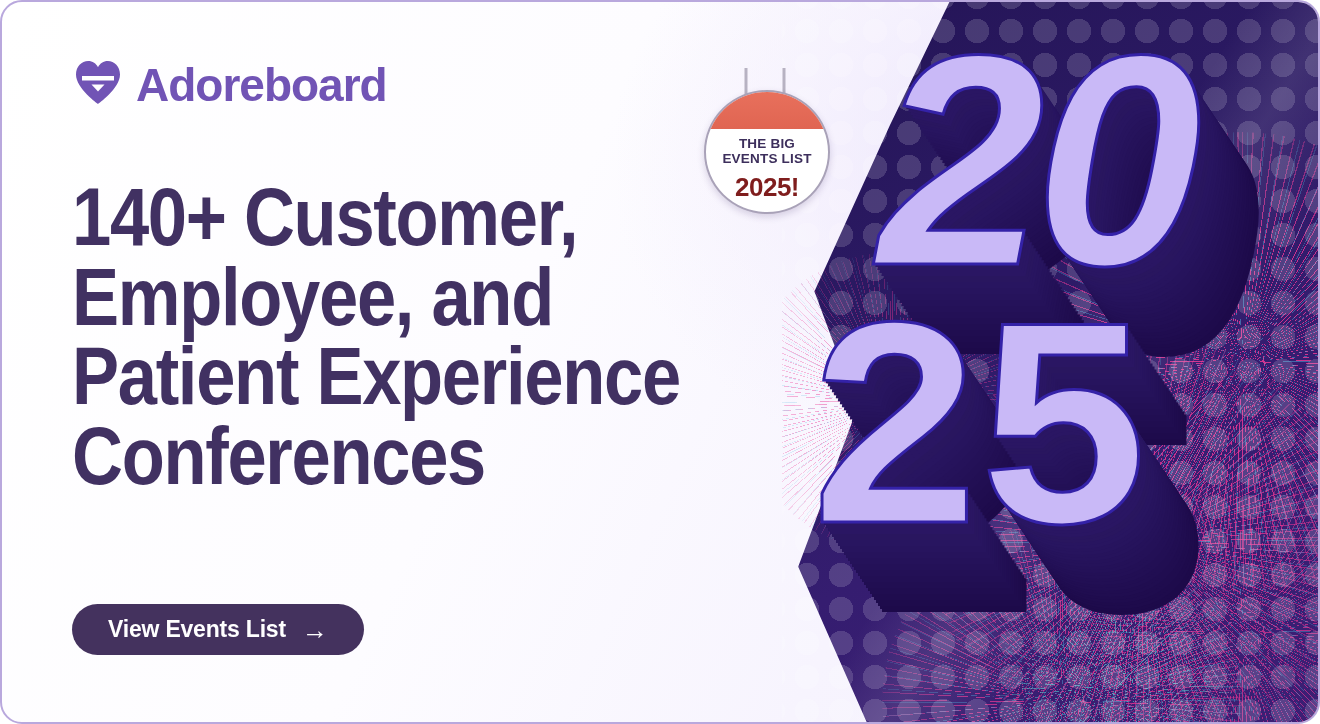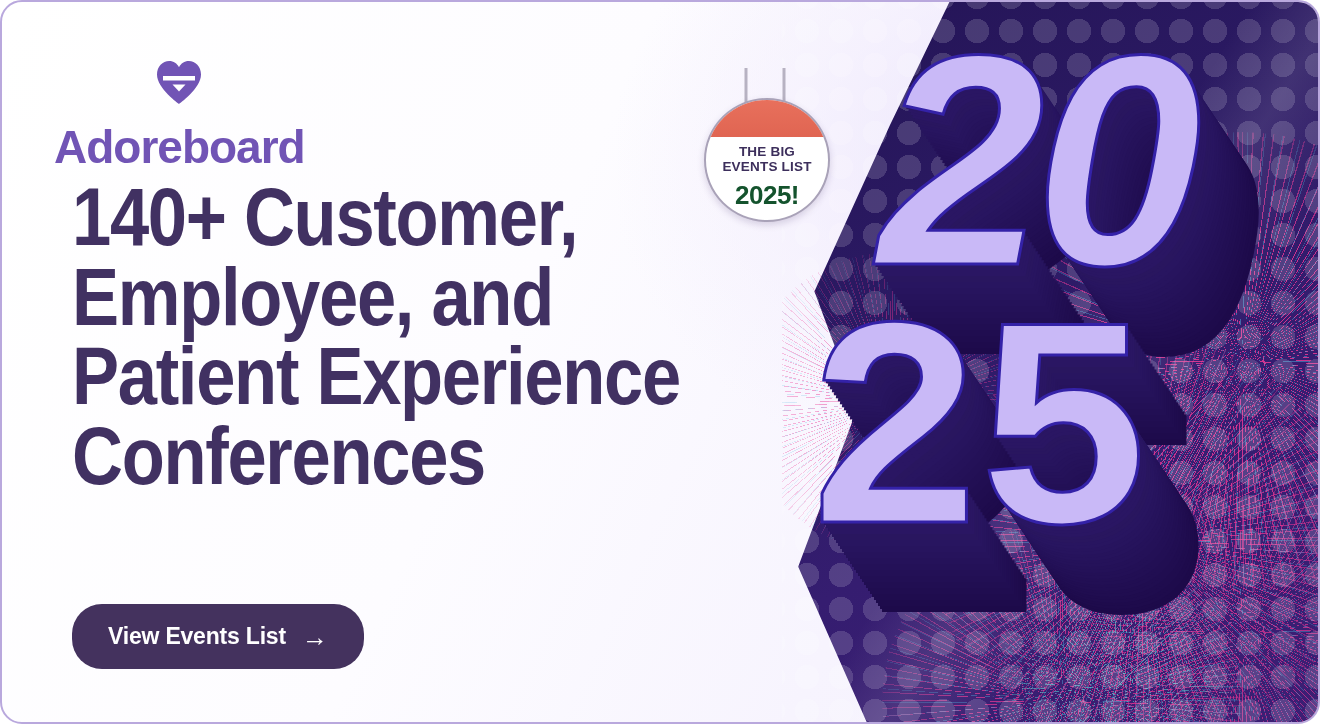--- a/index.html
+++ b/index.html
@@ -127,22 +127,22 @@
       56px 84px 0 #1e0b4c, 58px 87px 0 #1d0a4a, 60px 90px 0 #1d0a4a;
     user-select:none;
   }
   .year-20{ left:96px; top:38px;  font-size:300px;font-style:italic; }
   .year-25{ left:22px; top:320px; font-size:300px;font-family:Liberation Mono, monospace; }
 
   
   .content{ position:absolute; left:0; top:0; width:800px; height:724px; }
 
   .brand{
-    position:absolute; left:52px; top:56px;
-    display:flex; align-items:center; gap:14px;flex-direction:column;
+    position:absolute; left:72px; top:56px;
+    display:flex; align-items:flex-start; gap:14px;
   }
   .brand-mark{ width:48px; height:48px; display:block; }
   .brand-name{
     font-size:46px; font-weight:bold; color:#7154b5;
     letter-spacing:-1px;
   }
 
   .headline{
     position:absolute; left:70px; top:175px; width:720px;
     font-family:"Liberation Sans Narrow","Liberation Sans", sans-serif;
@@ -152,57 +152,57 @@
     color:#413162;
     letter-spacing:-1.5px;
     transform:scaleX(.86);
     transform-origin:left center;
     white-space:pre-line;
   }
 
   .cta{
     position:absolute; left:70px; top:602px;
     display:inline-flex; align-items:center; gap:16px;
-    height:65px; padding:0 36px;
+    height:51px; padding:0 36px;
     background:#44325e;
     border:none; border-radius:30px;
     color:#ffffff; font-size:23px; font-weight:bold;
     letter-spacing:-.2px;
     cursor:pointer;
   }
   .cta-arrow{ font-size:26px; line-height:1; font-weight:normal; }
 
   
   .badge{
     position:absolute; left:702px; top:84px;
     width:126px; height:124px;
   }
   .badge-wires{ position:absolute; left:0; top:-18px; width:126px; height:50px; }
   .badge-disc{
-    position:absolute; left:0; top:12px; width:126px; height:124px;
+    position:absolute; left:0; top:4px; width:126px; height:124px;
     border-radius:50%;
     background:#ffffff;
     border:2px solid #a9a2b8;
     overflow:hidden;
     box-shadow:0 3px 7px rgba(60,40,100,.18);
   }
   .badge-top{
     position:absolute; left:0; top:0; width:100%; height:37px;
     background:linear-gradient(#e8705c,#e06552);
   }
   .badge-text{
     position:absolute; left:0; right:0; top:44px;
     text-align:center; color:#3d2f5c;
     font-size:13.5px; font-weight:bold; line-height:1.12;
     letter-spacing:.2px;
     white-space:pre-line;
   }
   .badge-year{
     position:absolute; left:0; right:0; top:80px;
-    text-align:center; color:#14532d;
+    text-align:center; color:#7f1d1d;
     font-size:26px; font-weight:bold; letter-spacing:-.5px;
   }
 </style>
 </head>
 <body>
 
 <div class="banner">
 
   <div class="bg-wash"></div>
 

